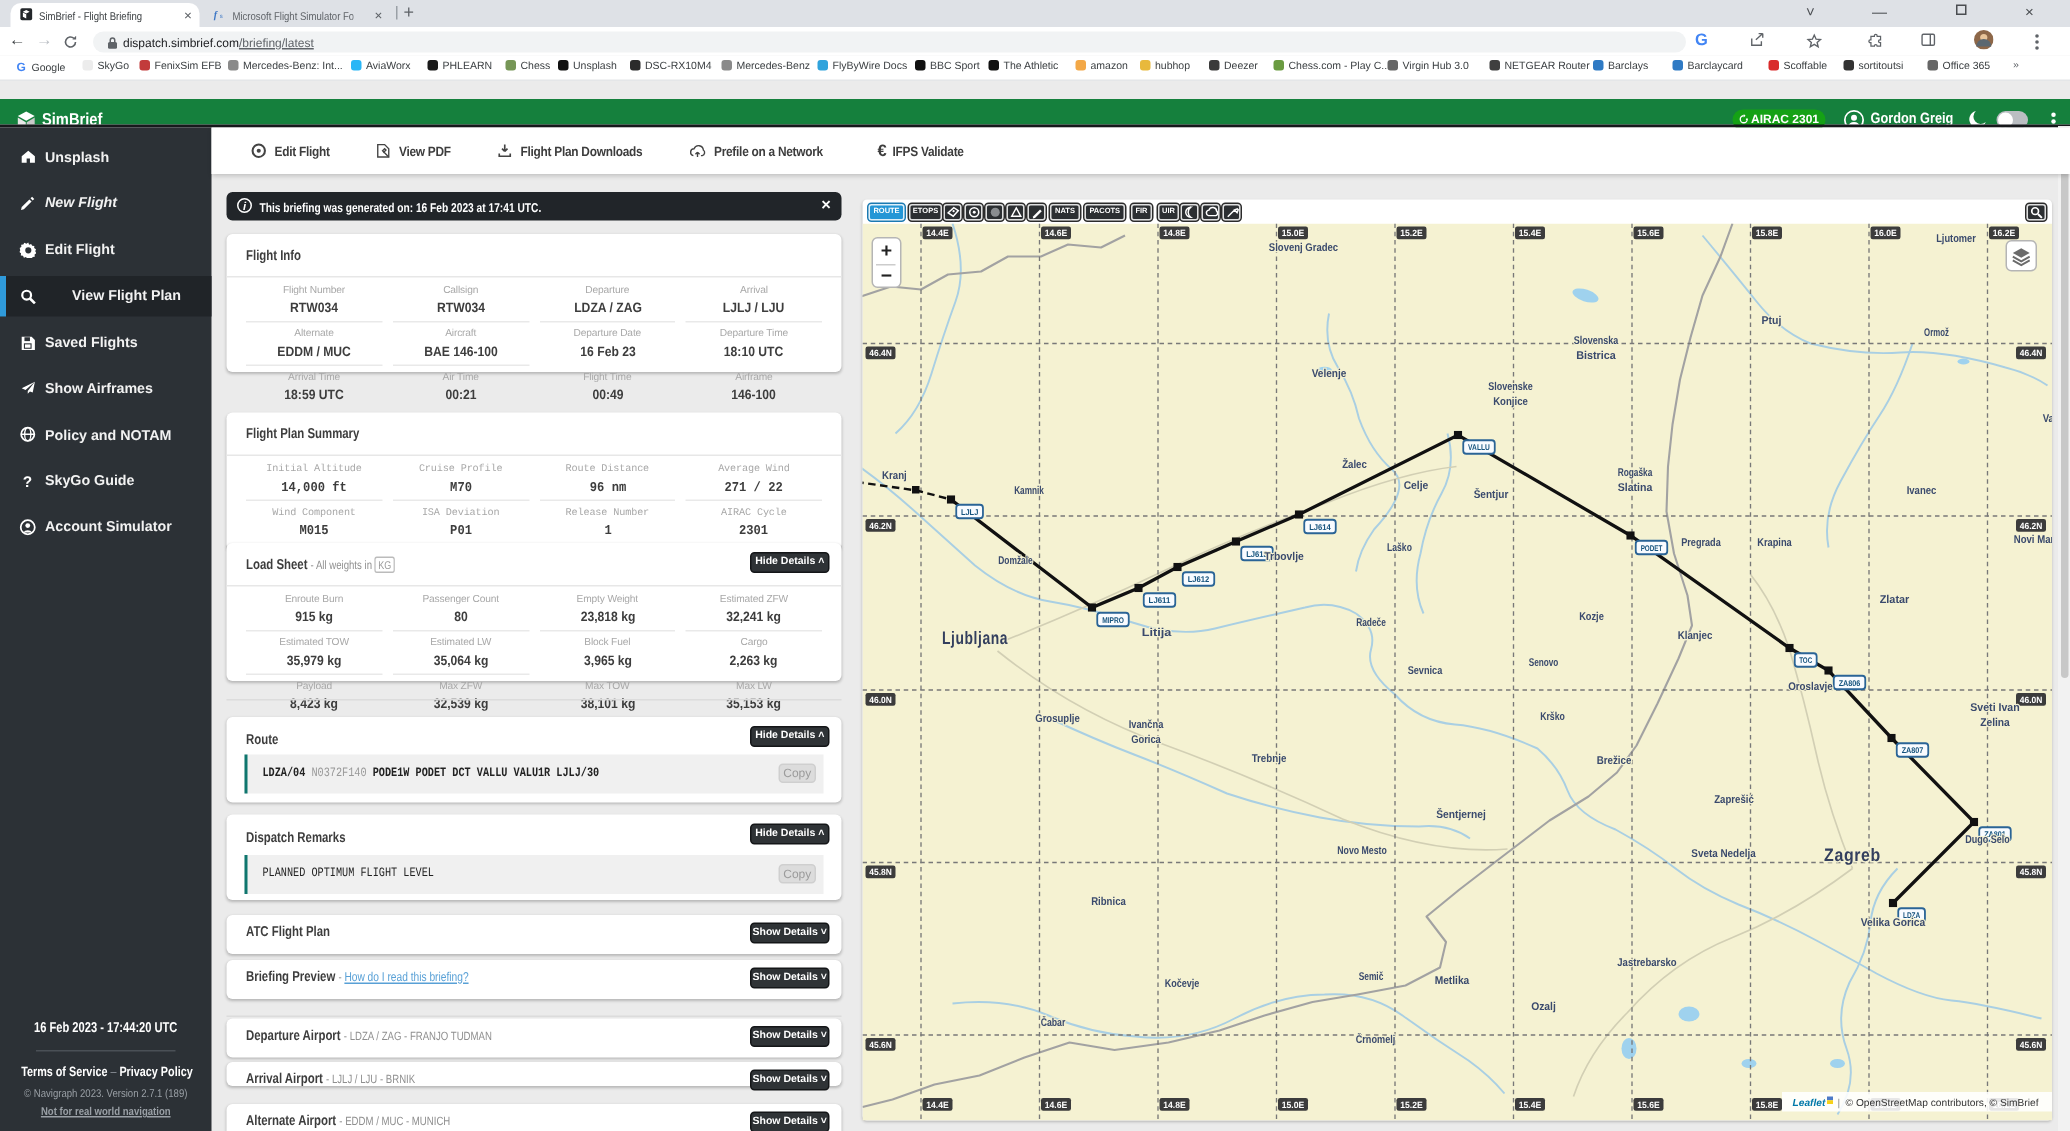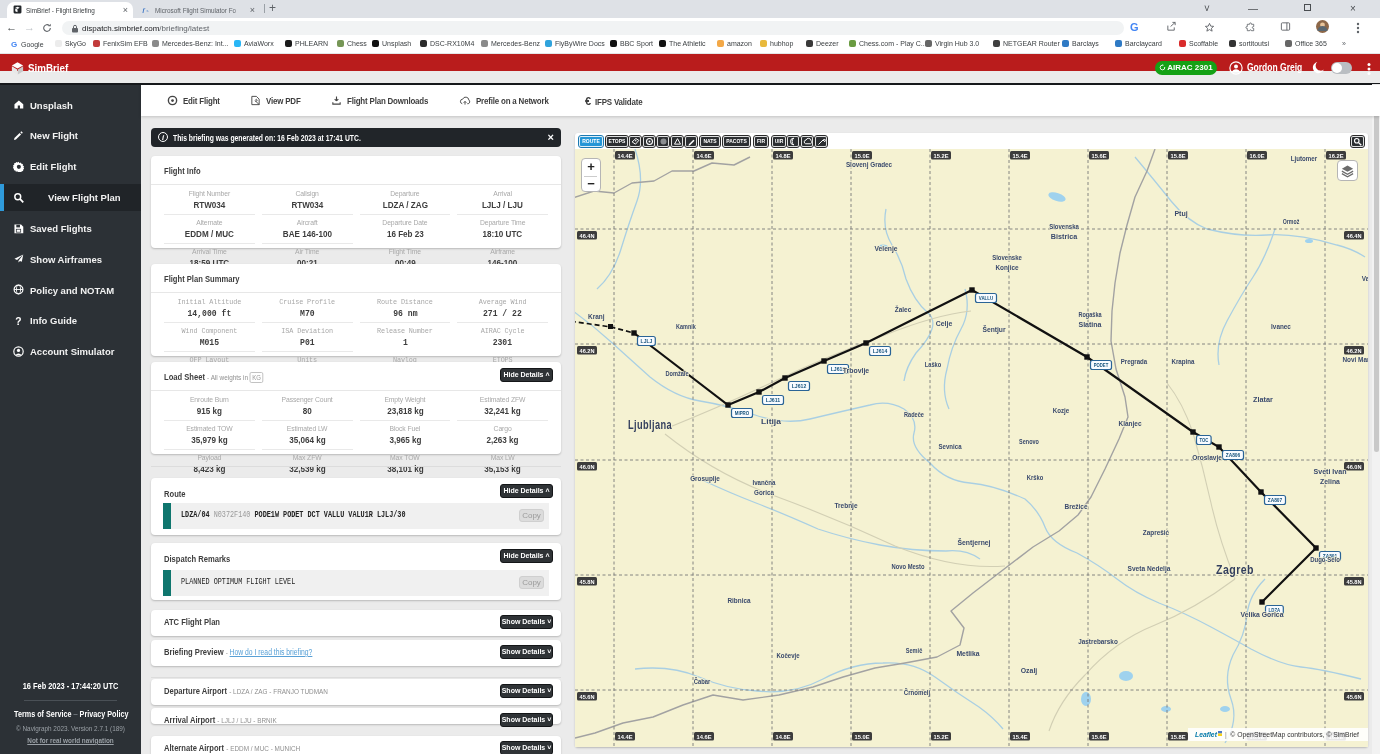--- a/index.html
+++ b/index.html
@@ -19,21 +19,21 @@
 #navbar { left:0; top:18px; width:1380px; height:19px; background:#fff; }
 .navic { position:absolute; top:3px; font-size:11px; color:#5f6368; }
 #omnibox { position:absolute; left:62px; top:2.5px; width:1062px; height:14px; background:#f1f3f4; border-radius:7px; }
 #omnibox .lock { position:absolute; left:9px; top:3px; }
 #omnibox .url { position:absolute; left:20px; top:3px; font-size:8px; color:#202124; }
 #bookmarks { left:0; top:37px; width:1380px; height:17px; background:#fff; border-bottom:1px solid #e4e6e8; }
 .bm { position:absolute; top:3px; height:13px; font-size:7px; color:#3c4043; white-space:nowrap; }
 .bm .fv { display:inline-block; width:7px; height:7px; vertical-align:-1px; margin-right:3px; border-radius:2px; }
 
 
-#sbheader { left:0; top:54px; width:1380px; height:17px; background:#b91c1c; }
+#sbheader { left:0; top:66px; width:1380px; height:17px; background:#15803d; }
 #sbheader .logo { position:absolute; left:10px; top:6px; }
 #sbheader .brand { position:absolute; left:28px; top:8px; color:#fff; font-size:11.5px; font-weight:700; transform:scaleX(.85); transform-origin:0 50%; }
 #airac { position:absolute; left:1155px; top:7px; width:62px; height:14px; background:#15a115; border-radius:8px; color:#fff; font-size:8px; font-weight:700; text-align:center; line-height:14px; }
 #uname { position:absolute; left:1247px; top:8px; color:#fff; font-size:10px; font-weight:700; }
 #hdrline { left:0; top:83px; width:1380px; height:2px; background:#17191c; }
 
 
 #sidebar { left:0; top:85px; width:141px; height:669px; background:#2c3136; }
 .nav-item { position:absolute; left:0; width:141px; height:27px; color:#f2f2f2; font-size:9.5px; font-weight:700; }
 .nav-item .ni-ic { position:absolute; left:13px; top:8px; width:11px; height:11px; }
@@ -61,21 +61,21 @@
 #notice { position:absolute; left:151px; top:128px; width:410px; height:19px; background:#212529; border-radius:4px; color:#fff; }
 #notice .ntx { position:absolute; left:22px; top:4.5px; font-size:8.5px; font-weight:700; transform:scaleX(.8); transform-origin:0 50%; white-space:nowrap; }
 #notice .nx { position:absolute; right:7px; top:3px; font-size:11px; font-weight:700; }
 #notice .nio { position:absolute; left:7px; top:4px; width:10px; height:10px; border:1px solid #fff; border-radius:50%; font-size:7.5px; text-align:center; line-height:10px; font-style:italic; font-weight:700;}
 .grid6 { position:absolute; left:13px; width:384px; display:grid; grid-template-columns:repeat(4,1fr); column-gap:7px; }
 .cell { text-align:center; padding-top:4px; height:29px; }
 .cell .lb { font-size:6.8px; color:#a8a8a8; white-space:nowrap; letter-spacing:-.1px; }
 .cell .vl { font-size:9px; font-weight:700; color:#3d3d3d; margin-top:2.5px; white-space:nowrap; transform:scaleX(.9); }
 .cellu { border-bottom:1px solid #e9e9e9; }
 .dkbtn { position:absolute; right:8px; width:53px; height:14px; background:#2f3336; border:1px solid #141618; border-radius:3px; color:#fff; font-size:7px; font-weight:700; text-align:center; line-height:12px; white-space:nowrap; }
-.routebox { position:absolute; left:12px; width:386px; background:#f0f0f0; border-left:8px solid #0f766e; }
+.routebox { position:absolute; left:12px; width:386px; background:#f0f0f0; border-left:2px solid #0f766e; }
 .routebox .rt { position:absolute; left:10px; top:7px; font-family:"Liberation Mono", monospace; font-size:8.5px; color:#222; white-space:nowrap; transform:scaleX(.8); transform-origin:0 50%; }
 .copybtn { position:absolute; right:5px; top:4px; width:25px; height:13px; background:#dcdcdc; border:1px solid #cfcfcf; border-radius:3px; color:#9b9b9b; font-size:8px; text-align:center; line-height:12px; }
 .subt { font-weight:400; color:#8f8f8f; font-size:8px; }
 .hrline { position:absolute; left:151px; width:410px; height:1px; background:#dcdcdc; }
 .sqz { display:inline-block; transform-origin:0 50%; } .sx88 { transform:scaleX(.88); }
 a.bluelink { color:#58a0d6; font-size:8.5px; font-weight:400; text-decoration:underline; }
 
 
 #mapcard { position:absolute; left:575px; top:133px; width:793px; height:614px; background:#fff; border-radius:3px; box-shadow:0 1px 2px rgba(0,0,0,.22); }
 .mbtn { position:absolute; top:3px; height:11px; background:#2c2f32; border:1px solid rgba(255,255,255,.85); outline:1px solid #2b2b2b; border-radius:2px; color:#fff; font-weight:700; font-size:5px; text-align:center; line-height:9px; }
@@ -119,21 +119,21 @@
   <span class="navic" style="left:24px; color:#bdc1c6;">→</span>
   <svg class="navic" style="left:42px; top:4.5px;" width="10" height="10" viewBox="0 0 24 24">
       <path d="M20 12a8 8 0 11-2.5-5.8" fill="none" stroke="#5f6368" stroke-width="2.6"></path>
       <path d="M21 2v6h-6z" fill="#5f6368"></path>
     </svg>
   <div id="omnibox">
     <svg class="lock" width="8" height="9" viewBox="0 0 8 9">
         <rect x="1" y="4" width="6" height="4.5" rx="1" fill="#5f6368"></rect>
         <path d="M2.5 4V2.8a1.5 1.5 0 013 0V4" stroke="#5f6368" fill="none"></path>
       </svg>
-    <span class="url">dispatch.simbrief.com<span style="color:#5f6368;">/briefing/latest</span></span>
+    <span class="url">dispatch.simbrief.com<span style="color:#5f6368;text-decoration:underline;">/briefing/latest</span></span>
   </div>
   <span class="navic" style="left:1130px; font-weight:700; color:#4285f4;">G</span>
   <svg class="navic" style="left:1166px;" width="11" height="11" viewBox="0 0 24 24">
       <path d="M4 10v10h14V14" fill="none" stroke="#5f6368" stroke-width="2"></path>
       <path d="M10 12L20 3m0 0h-6m6 0v6" fill="none" stroke="#5f6368" stroke-width="2"></path>
     </svg>
   <svg class="navic" style="left:1204px; top:4px;" width="11" height="11" viewBox="0 0 24 24">
       <path d="M12 3l2.7 6 6.3.5-4.8 4.2 1.5 6.3L12 16.5 6.3 20l1.5-6.3L3 9.5 9.3 9z" fill="none" stroke="#5f6368" stroke-width="2"></path>
     </svg>
   <svg class="navic" style="left:1245px; top:4px;" width="11" height="11" viewBox="0 0 24 24">
@@ -217,21 +217,21 @@
 <div class="abs" style="left:1373.5px; top:92px; width:5px; height:360px; background:#c8c8c8; border-radius:3px;"></div>
 
 <div class="abs" id="sidebar">
   <div id="navitems">
       <div class="nav-item" style="top:6px;">
         <svg class="ni-ic" viewBox="0 0 15 15">
           <path d="M2 7L8 2l6 5v6H9.5V9h-3v4H2z" fill="#fff"></path>
         </svg>
         <span class="ni-tx">Unsplash</span>
       </div>
-      <div class="nav-item" style="top:36.5px;">
+      <div class="nav-item" style="top:36.5px;font-style:italic;">
         <svg class="ni-ic" viewBox="0 0 15 15">
           <path d="M2 11l7-7 2 2-7 7-2.6.6z" fill="#fff"></path>
           <path d="M10 3l1.4-1.4 2 2L12 5z" fill="#fff"></path>
         </svg>
         <span class="ni-tx">New Flight</span>
       </div>
       <div class="nav-item" style="top:67.5px;">
         <svg class="ni-ic" viewBox="0 0 15 15">
           <path d="M8 5.2A2.8 2.8 0 118 10.8 2.8 2.8 0 018 5.2z M8 1l.7 2 1.9-.8.9 1.6 2 .2-.2 2 1.7 1-.7 1.9 1 1.7-1.6 1.2.2 2-2 .2-.8 1.9-1.9-.7-1.5 1.4L5.9 14 4 14.8l-.8-1.9-2-.2.2-2L-.3 9.6l1-1.7L0 6l1.7-1-.2-2 2-.2.9-1.6L6.3 2z" fill="#fff" fill-rule="evenodd"></path>
         </svg>
@@ -264,21 +264,21 @@
           <circle cx="7.5" cy="7.5" r="6" fill="none" stroke="#fff" stroke-width="1.6"></circle>
           <ellipse cx="7.5" cy="7.5" rx="2.8" ry="6" fill="none" stroke="#fff" stroke-width="1.2"></ellipse>
           <path d="M1.5 7.5h12" stroke="#fff" stroke-width="1.2"></path>
         </svg>
         <span class="ni-tx">Policy and NOTAM</span>
       </div>
       <div class="nav-item" style="top:221.5px;">
         <svg class="ni-ic" viewBox="0 0 15 15">
           <text x="3" y="13" font-size="14" font-weight="bold" fill="#fff" font-family="Liberation Sans">?</text>
         </svg>
-        <span class="ni-tx">Info Guide</span>
+        <span class="ni-tx">SkyGo Guide</span>
       </div>
       <div class="nav-item" style="top:252.5px;">
         <svg class="ni-ic" viewBox="0 0 15 15">
           <circle cx="7.5" cy="7.5" r="6.4" fill="none" stroke="#fff" stroke-width="1.6"></circle>
           <circle cx="7.5" cy="6" r="2.2" fill="#fff"></circle>
           <path d="M3.5 12.3a4.8 4.8 0 018 0z" fill="#fff"></path>
         </svg>
         <span class="ni-tx">Account Simulator</span>
       </div>
     </div>
@@ -365,21 +365,21 @@
         <div class="lb">Flight Time</div>
         <div class="vl">00:49</div>
       </div>
     <div class="cell">
         <div class="lb">Airframe</div>
         <div class="vl">146-100</div>
       </div>
   </div>
 </div>
 
-<div class="card" style="top:264px; height:92px;">
+<div class="card" style="top:275px; height:92px;">
   <div class="card-title" style="top:9px;">Flight Plan Summary</div>
   <div class="ctdiv" style="top:28px;"></div>
   <div class="grid6" style="top:30px;font-family:Liberation Mono, monospace;">
     <div class="cell cellu">
         <div class="lb">Initial Altitude</div>
         <div class="vl">14,000 ft</div>
       </div>
     <div class="cell cellu">
         <div class="lb">Cruise Profile</div>
         <div class="vl">M70</div>

